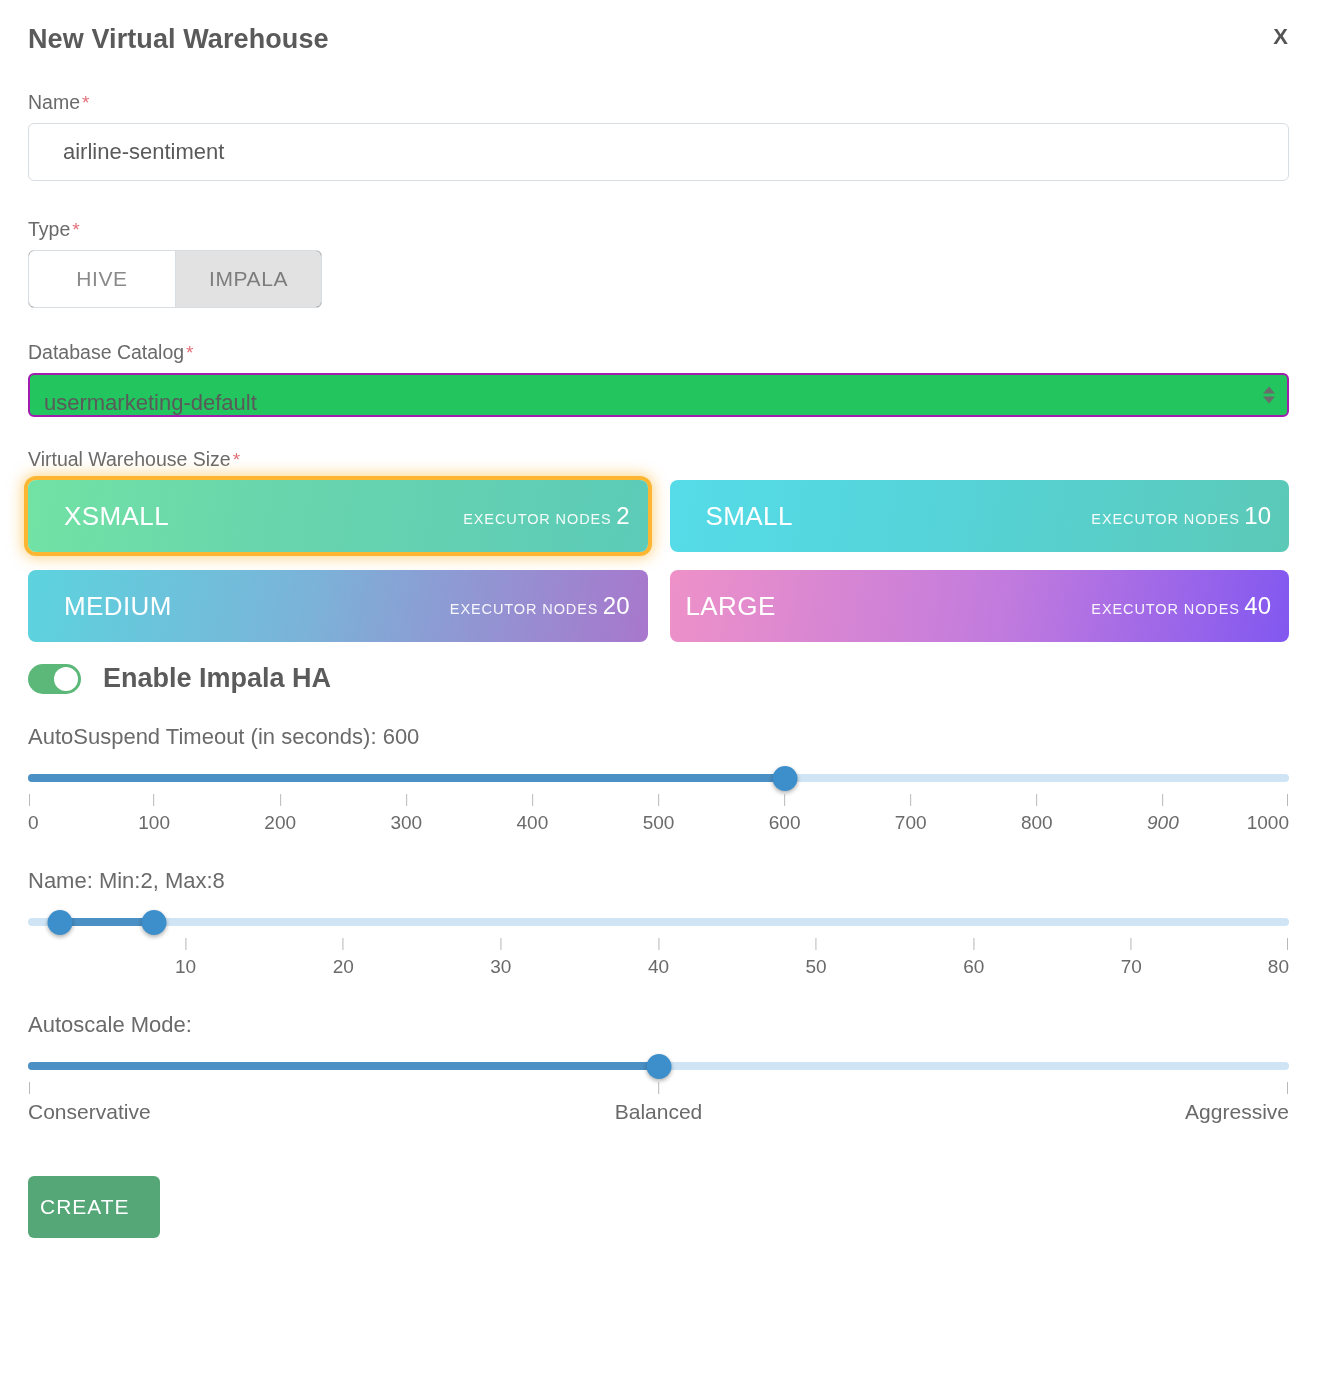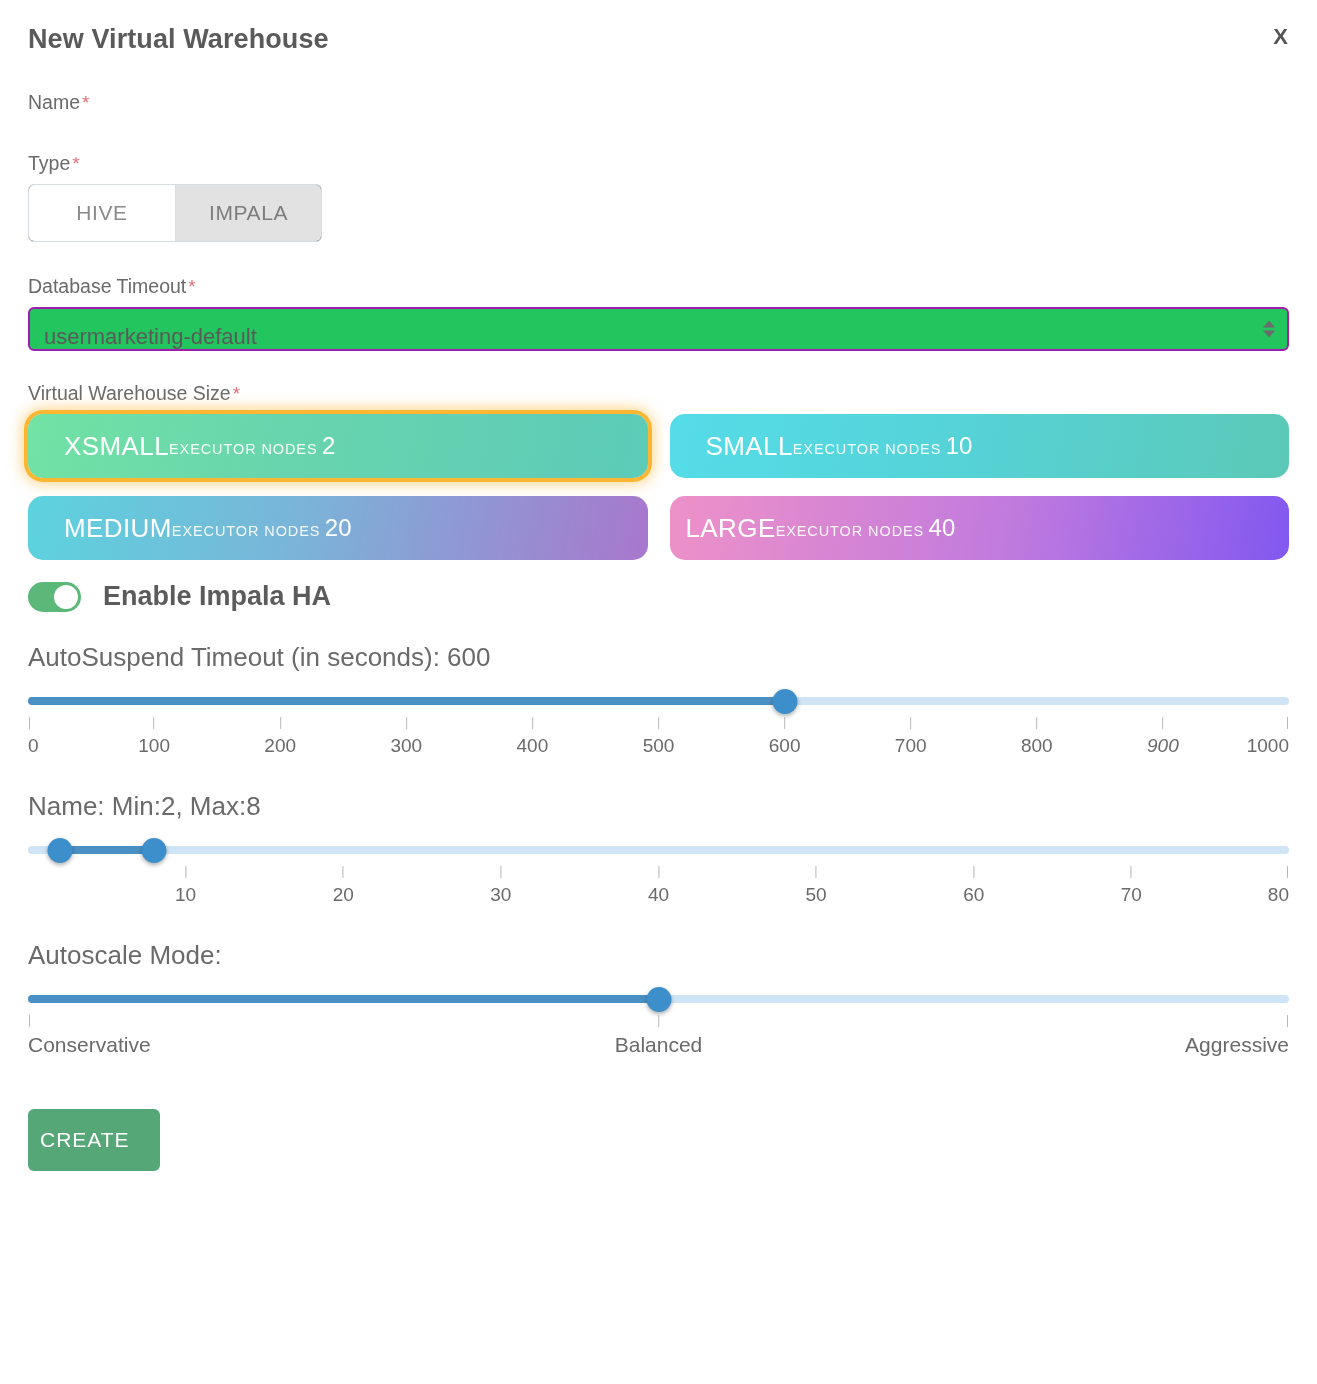--- a/index.html
+++ b/index.html
@@ -148,24 +148,25 @@
   
   .group-size { margin-top: 30px; }
   .size-grid {
     display: grid;
     grid-template-columns: 1fr 1fr;
     gap: 18px 22px;
     margin-top: 8px;
   }
   .size-card {
     position: relative;
-    height: 64px;
-    border-radius: 15px;
+    height: 72px;
+    border-radius: 8px;
     display: flex;
     align-items: center;
+    justify-content: space-between;
     padding: 0 18px 0 36px;
     cursor: pointer;
     color: #ffffff;
   }
   .size-card.selected {
     box-shadow: 0 0 0 4px #fcb632, 0 0 14px 6px rgba(252,182,50,0.55);
   }
   .size-card .sz-name {
     font-size: 26px;
     letter-spacing: 0.4px;
@@ -212,21 +213,21 @@
   }
   .ha-label {
     font-size: 27px;
     font-weight: bold;
     color: #5b5b5b;
   }
 
   
   .slider-block { margin-top: 30px; }
   .slider-caption {
-    font-size: 26px;
+    font-size: 22px;
     color: #6a6a6a;
     margin-bottom: 17px;
   }
   .track-wrap {
     position: relative;
     height: 22px;
     margin: 0 0 0 0;
   }
   .track {
     position: absolute;
@@ -303,35 +304,36 @@
 
   <div class="dlg-header">
     <div class="dlg-title">New Virtual Warehouse</div>
     <button class="close-btn">X</button>
   </div>
 
   <div class="group-name">
     <div class="field-label">
       <span>Name</span><span class="req">*</span>
     </div>
+    <input class="text-input" type="text" value="airline-sentiment" style="">
   </div>
 
   <div class="group-type">
     <div class="field-label">
       <span>Type</span><span class="req">*</span>
     </div>
     <div class="btn-group">
       <button class="tbtn">HIVE</button>
       <button class="tbtn active">IMPALA</button>
     </div>
   </div>
 
   <div class="group-catalog">
     <div class="field-label">
-      <span>Database Timeout</span><span class="req">*</span>
+      <span>Database Catalog</span><span class="req">*</span>
     </div>
     <div class="sel-wrap">
       <div class="sel-input">usermarketing-default</div>
       <span class="sel-arrows">
         <i class="up"></i>
         <i class="dn"></i>
       </span>
     </div>
   </div>
 

